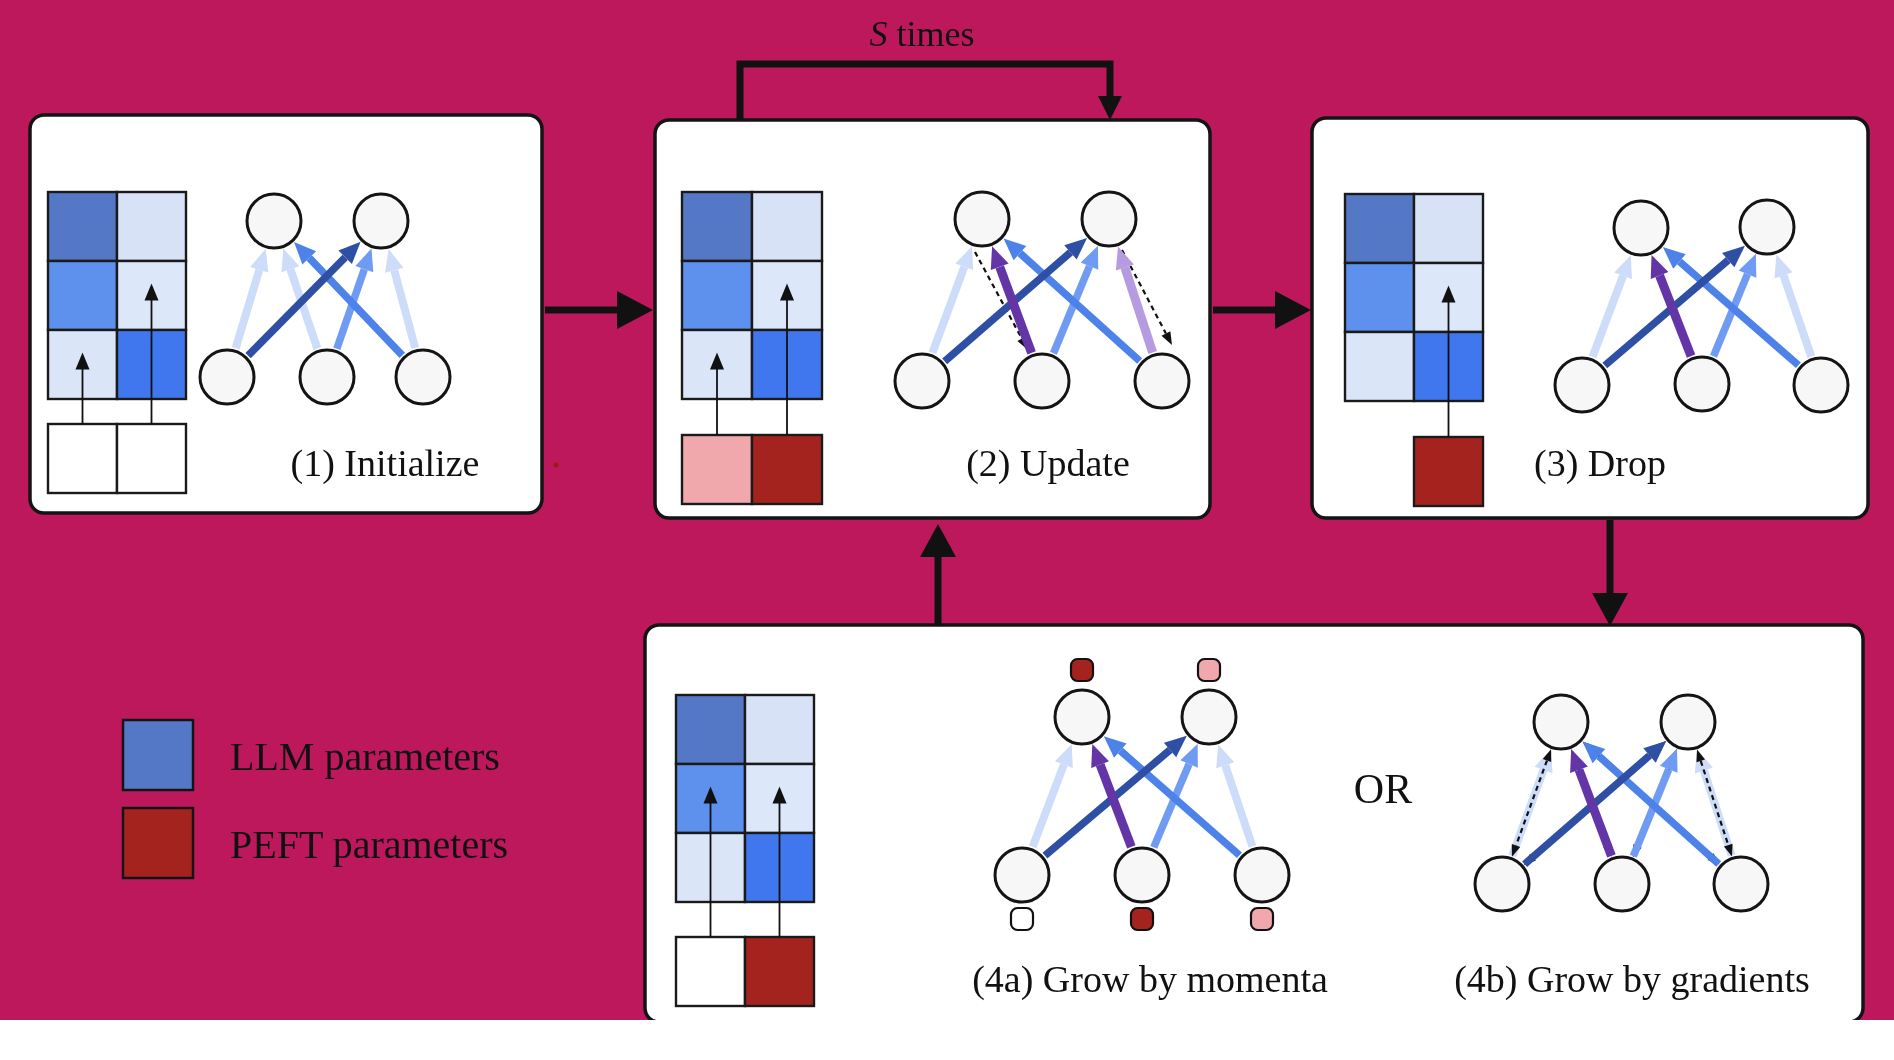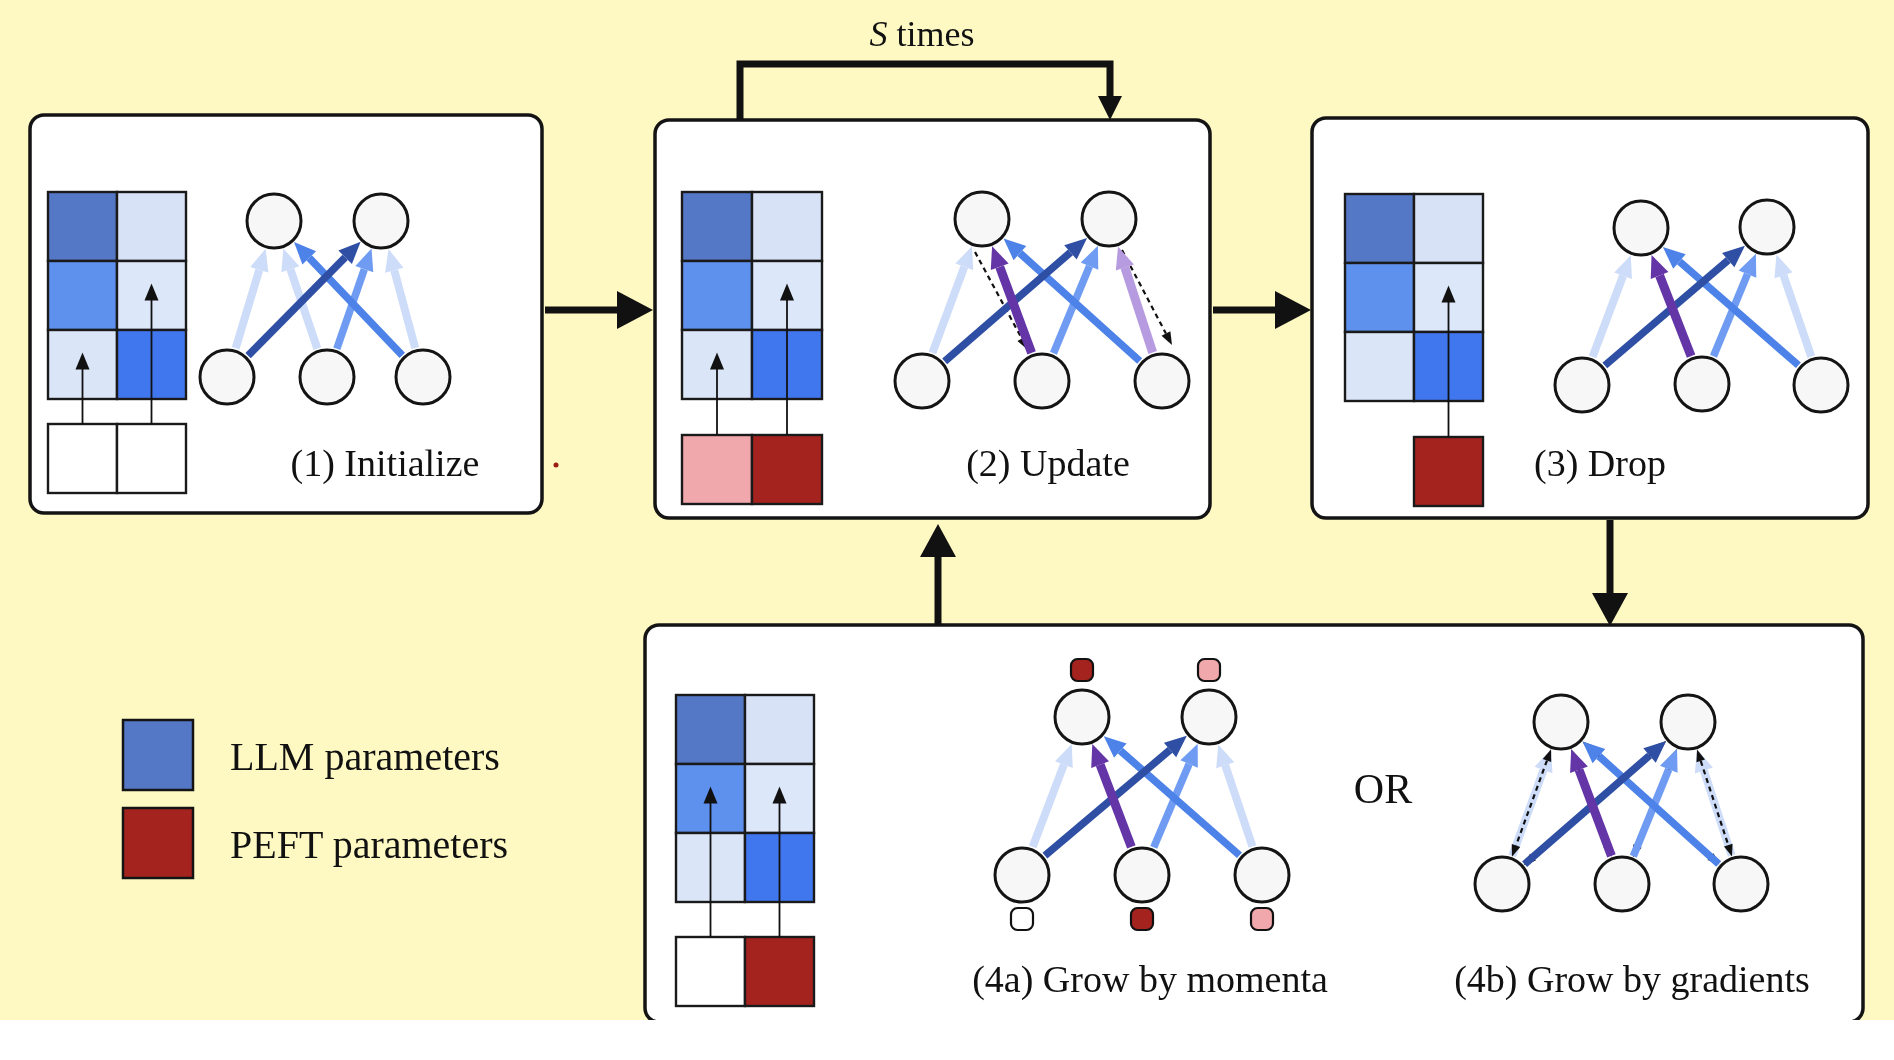--- a/index.html
+++ b/index.html
@@ -1,16 +1,16 @@
 <!DOCTYPE html>
 <html><head>
 <meta charset="utf-8">
 <style>
   html,body{margin:0;padding:0;background:#ffffff;}
-  .stage{position:relative;width:1894px;height:1020px;background:#fef9c3;overflow:hidden;}
+  .stage{position:relative;width:1894px;height:1020px;background:#be185d;overflow:hidden;}
   svg{display:block;}
   text{font-family:"Liberation Serif","DejaVu Serif",serif;fill:#111111;}
   .caption{font-size:38px;}
   .legend-label{font-size:40px;}
   .loop-label{font-size:36px;}
   .or-label{font-size:42px;}
 </style>
 </head>
 <body>
 

